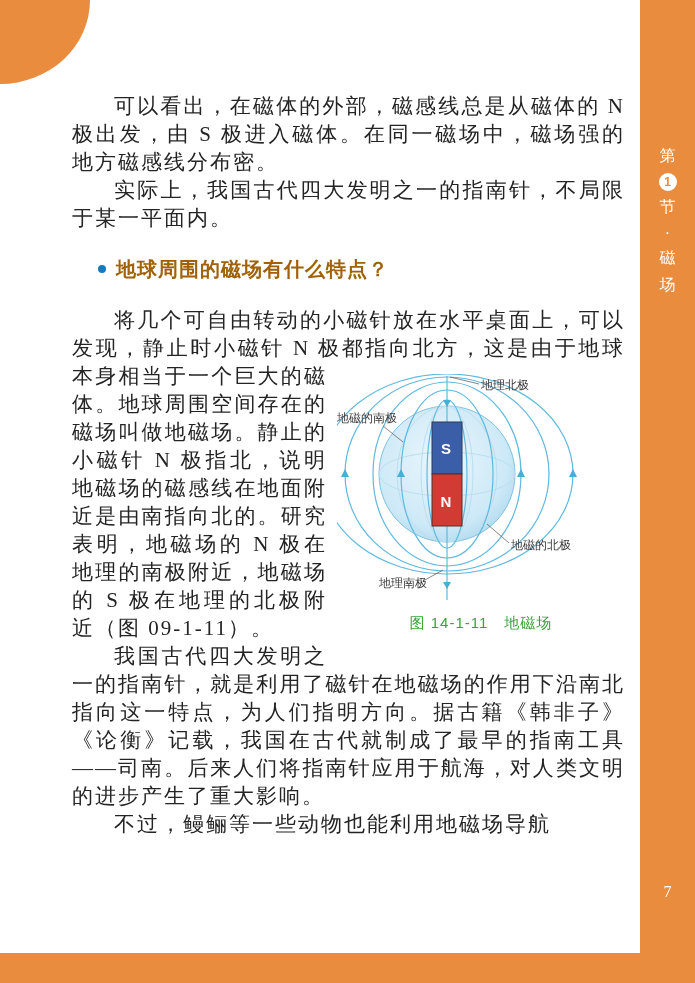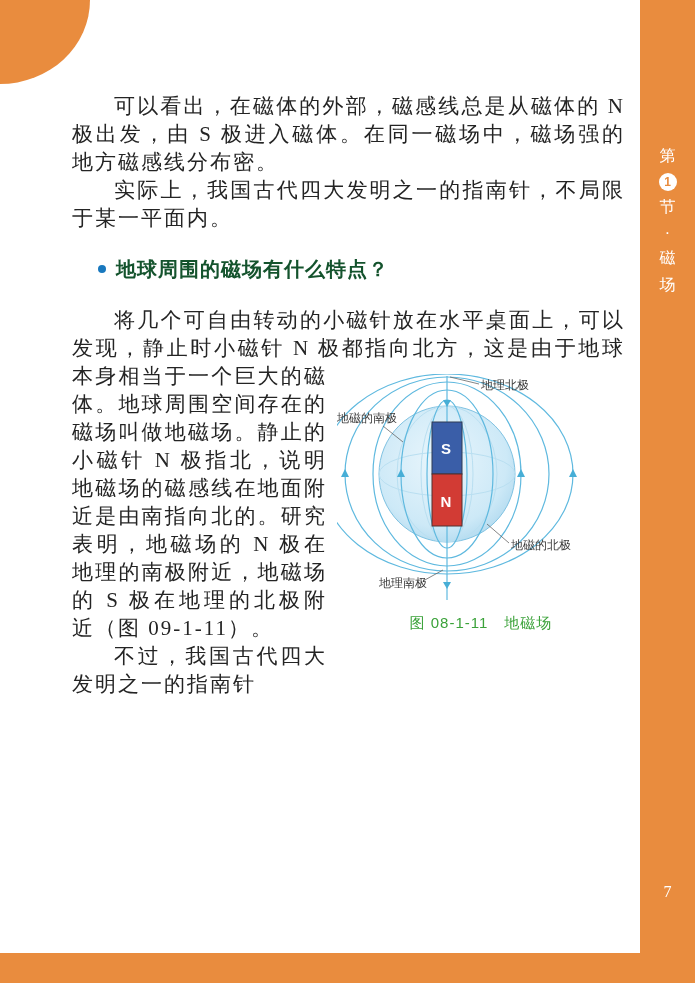--- a/index.html
+++ b/index.html
@@ -15,21 +15,21 @@
     color:#fff;font-family:"Liberation Sans",sans-serif;font-size:16px;}
   .chapter-tab .num{width:18px;height:18px;border-radius:50%;background:#fff;color:#E98C3E;
     font-size:12px;font-weight:bold;line-height:18px;text-align:center;}
   .pagenum{position:absolute;top:883px;left:0;width:100%;text-align:center;color:#fff;font-size:16px;}
   
   .content{position:absolute;left:72px;top:92px;width:553px;color:#242424;
     font-size:21px;line-height:28px;letter-spacing:2px;text-align:justify;}
   .content p{margin:0;text-indent:2em;}
   h2.section-heading{
     margin:22px 0 22px 0;padding-left:26px;font-family:"Liberation Sans",sans-serif;
-    font-size:20px;line-height:30px;color:#14532d;font-weight:bold;letter-spacing:1px;text-align:left;}
+    font-size:20px;line-height:30px;color:#a16207;font-weight:bold;letter-spacing:1px;text-align:left;}
   h2.section-heading .dot{display:inline-block;width:8px;height:8px;border-radius:50%;background:#1878BE;
     margin-right:10px;vertical-align:3px;}
   
   figure.geo-figure{
     float:right;width:288px;margin:0 0 14px 10px;padding:68px 0 0 0;
     shape-outside:inset(68px 0 0 0);
   }
   figure.geo-figure svg{display:block;}
   figure.geo-figure figcaption{
     margin-top:6px;text-align:center;color:#3BA23A;font-family:"Liberation Sans",sans-serif;
@@ -96,25 +96,26 @@
           <line x1="142" y1="10" x2="113" y2="3"></line>
           <line x1="46" y1="52" x2="66" y2="68"></line>
           <line x1="172" y1="169" x2="150" y2="150"></line>
           <line x1="86" y1="207" x2="106" y2="196"></line>
         </g>
         <text class="fig-label" x="144" y="15">地理北极</text>
         <text class="fig-label" x="0" y="48">地磁的南极</text>
         <text class="fig-label" x="174" y="175">地磁的北极</text>
         <text class="fig-label" x="42" y="213">地理南极</text>
       </svg>
-      <figcaption>图 08-1-11　地磁场</figcaption>
+      <figcaption>图 14-1-11　地磁场</figcaption>
     </figure>
 
     <p>将几个可自由转动的小磁针放在水平桌面上，可以发现，静止时小磁针 N 极都指向北方，这是由于地球本身相当于一个巨大的磁体。地球周围空间存在的磁场叫做地磁场。静止的小磁针 N 极指北，说明地磁场的磁感线在地面附近是由南指向北的。研究表明，地磁场的 N 极在地理的南极附近，地磁场的 S 极在地理的北极附近（图 09-1-11）。</p>
-    <p>不过，我国古代四大发明之一的指南针</p>
+    <p>我国古代四大发明之一的指南针，就是利用了磁针在地磁场的作用下沿南北指向这一特点，为人们指明方向。据古籍《韩非子》《论衡》记载，我国在古代就制成了最早的指南工具——司南。后来人们将指南针应用于航海，对人类文明的进步产生了重大影响。</p>
+    <p>不过，鳗鲡等一些动物也能利用地磁场导航</p>
 
   </div>
 
   <div class="bottom-bar"></div>
 
   <div class="sidebar">
     <div class="chapter-tab">
       <span class="ch">第</span>
       <span class="num">1</span>
       <span class="ch">节</span>

